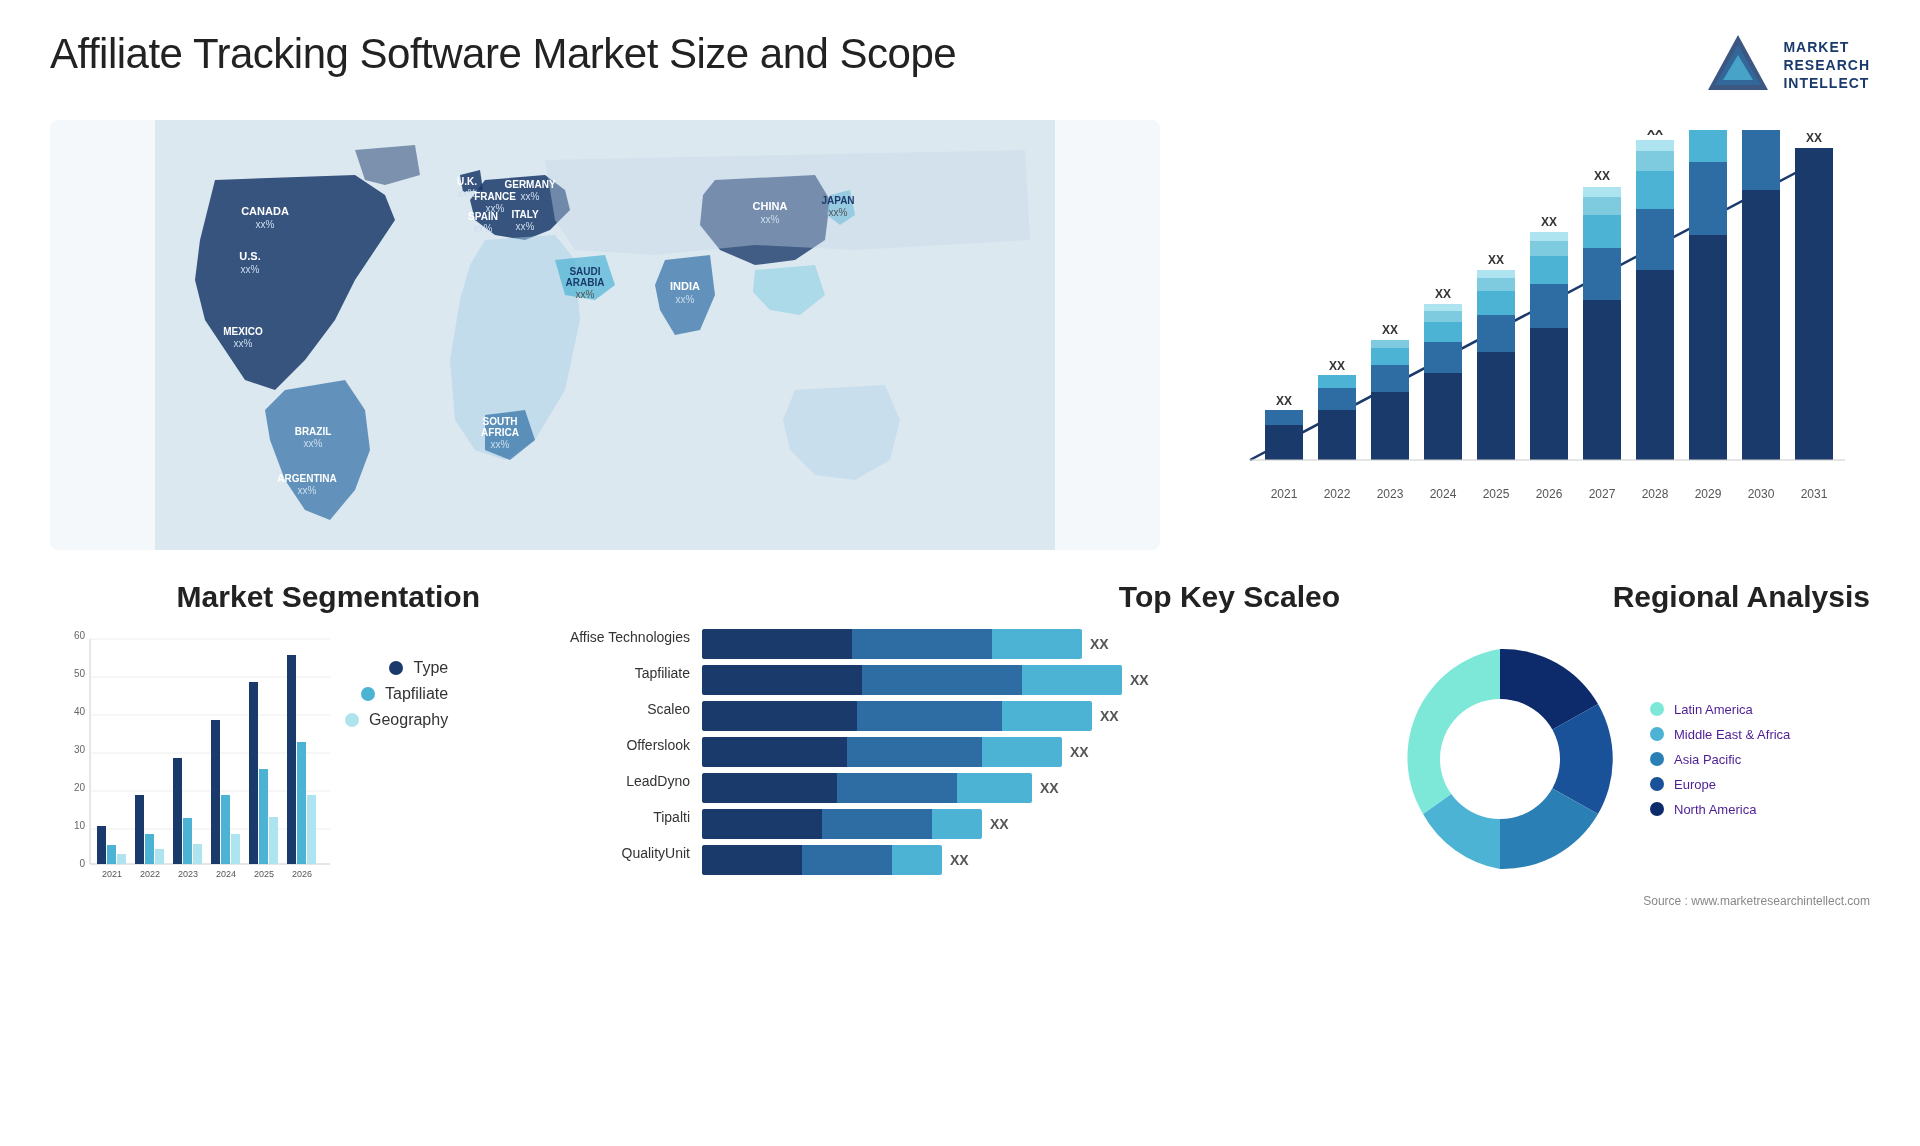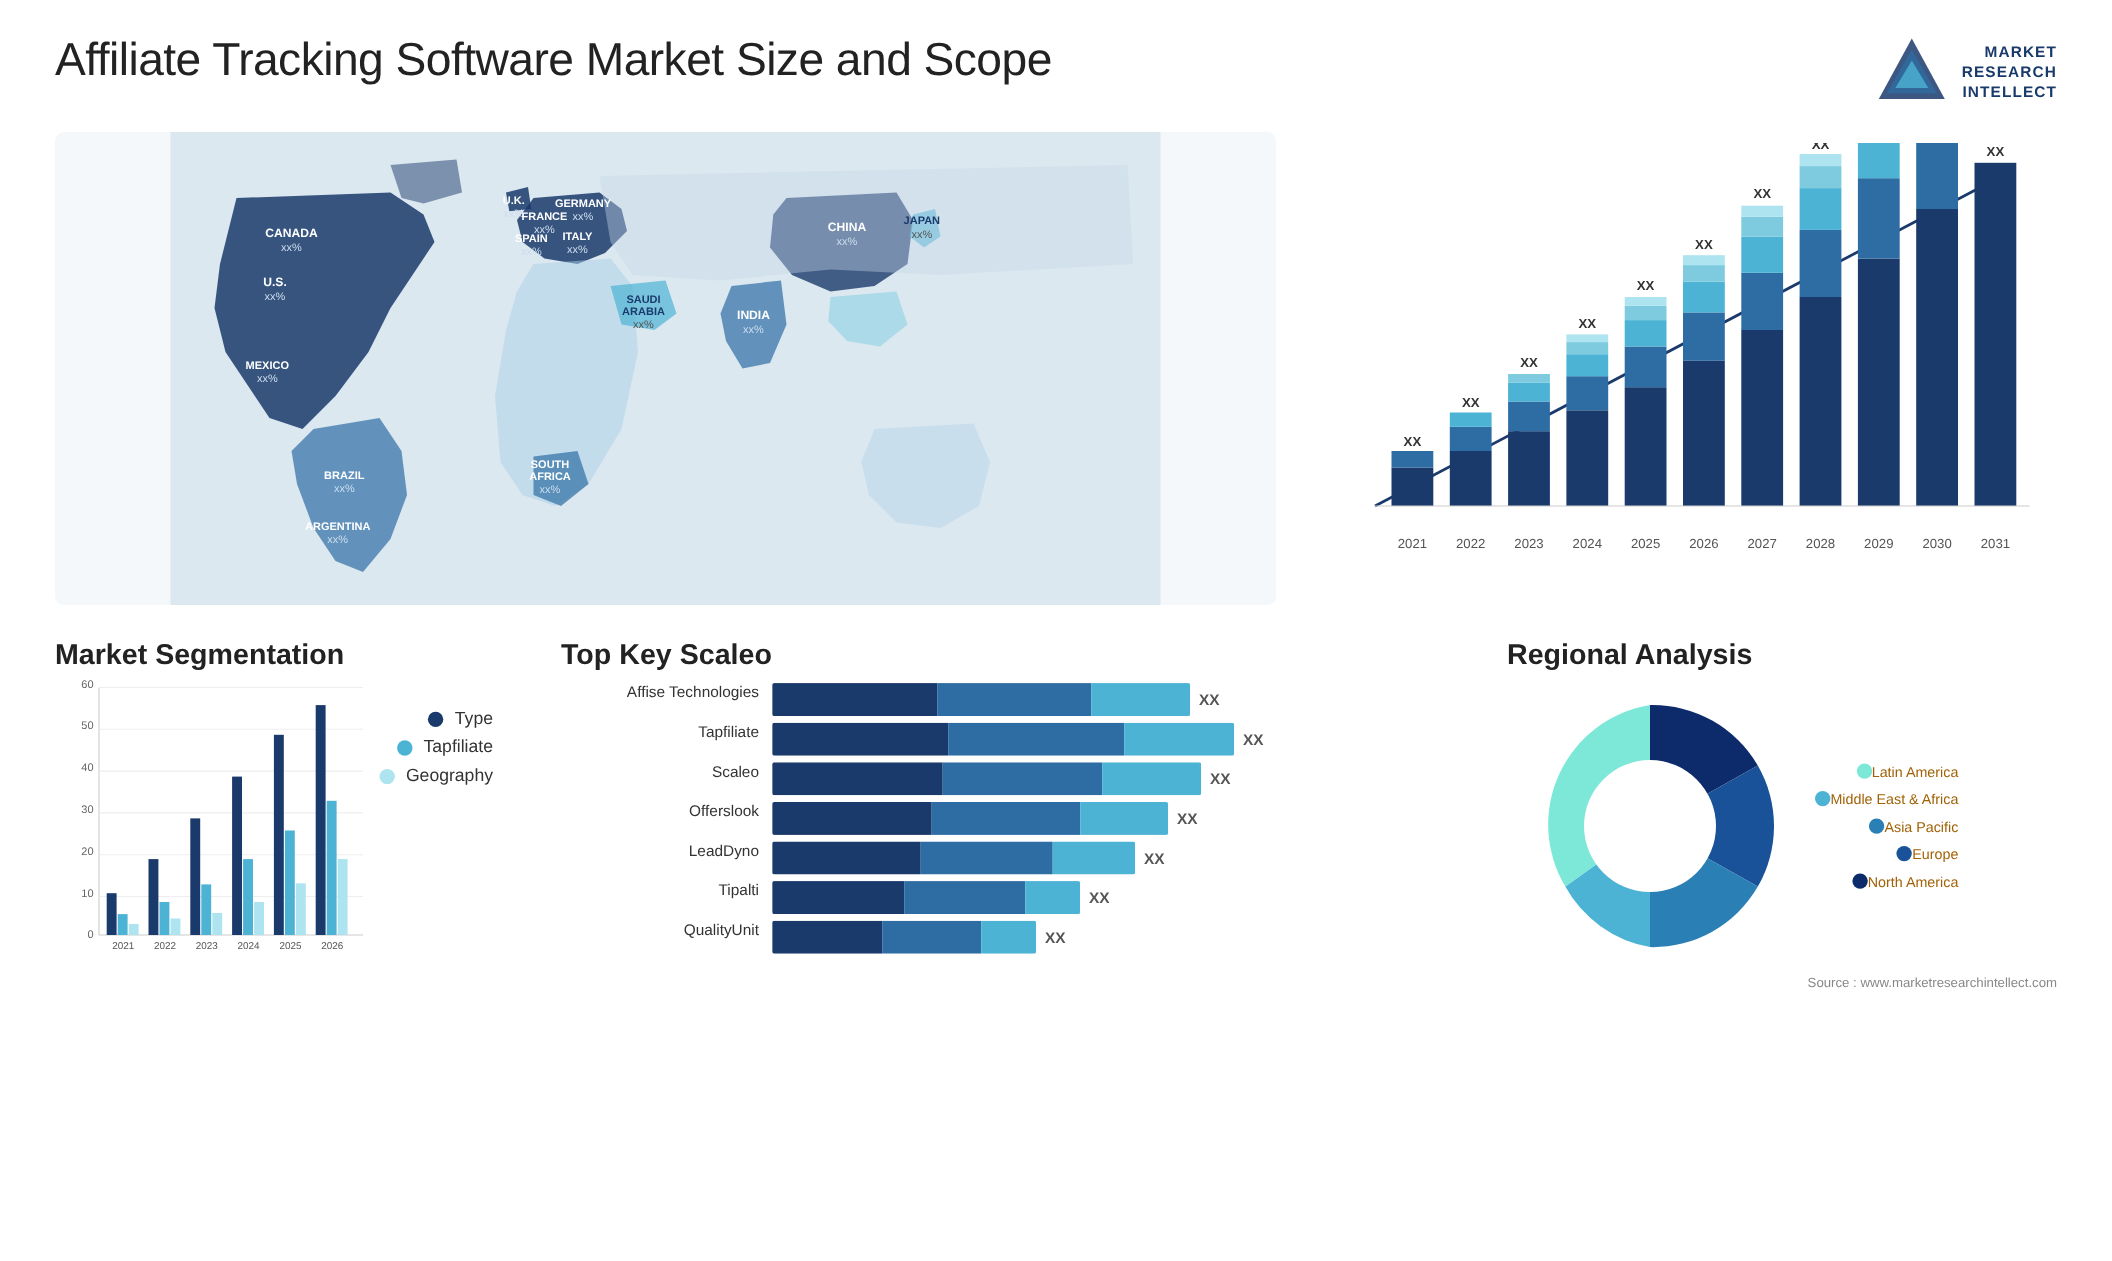--- a/index.html
+++ b/index.html
@@ -18,21 +18,20 @@
       padding: 30px 50px;
       position: relative;
     }
 
     
     .header {
       display: flex;
       justify-content: space-between;
       align-items: flex-start;
       margin-bottom: 20px;
-      text-align: right;
     }
 
     .page-title {
       font-size: 42px;
       font-weight: 400;
       color: #222;
       letter-spacing: -0.5px;
     }
 
     .logo-container {
@@ -82,25 +81,25 @@
       display: flex;
       gap: 30px;
       height: 420px;
     }
 
     .segmentation-container {
       width: 430px;
     }
 
     .section-title {
-      font-size: 26px;
+      font-size: 30px;
       font-weight: 700;
       color: #222;
-      margin-bottom: 4px;
-      text-align: left;
+      margin-bottom: 15px;
+      text-align: right;
     }
 
     .players-container {
       flex: 1;
     }
 
     .regional-container {
       width: 500px;
     }
 
@@ -192,24 +191,23 @@
 
     .regional-legend {
       display: flex;
       flex-direction: column;
       gap: 10px;
     }
 
     .regional-legend-item {
       display: flex;
       align-items: center;
-      gap: 0;
+      gap: 10px;
       font-size: 13px;
-      color: #a16207;
-      justify-content: flex-end;
+      color: #4c1d95;
     }
 
     .regional-legend-dot {
       width: 14px;
       height: 14px;
       border-radius: 50%;
       flex-shrink: 0;
     }
 
     

